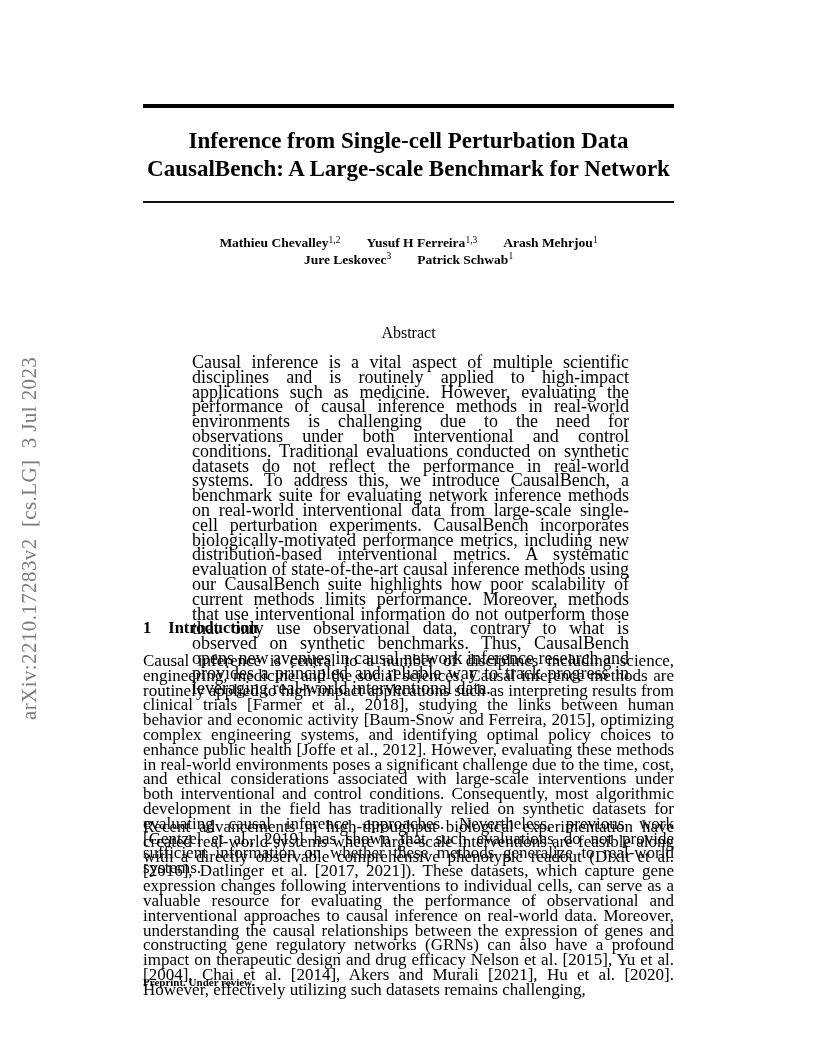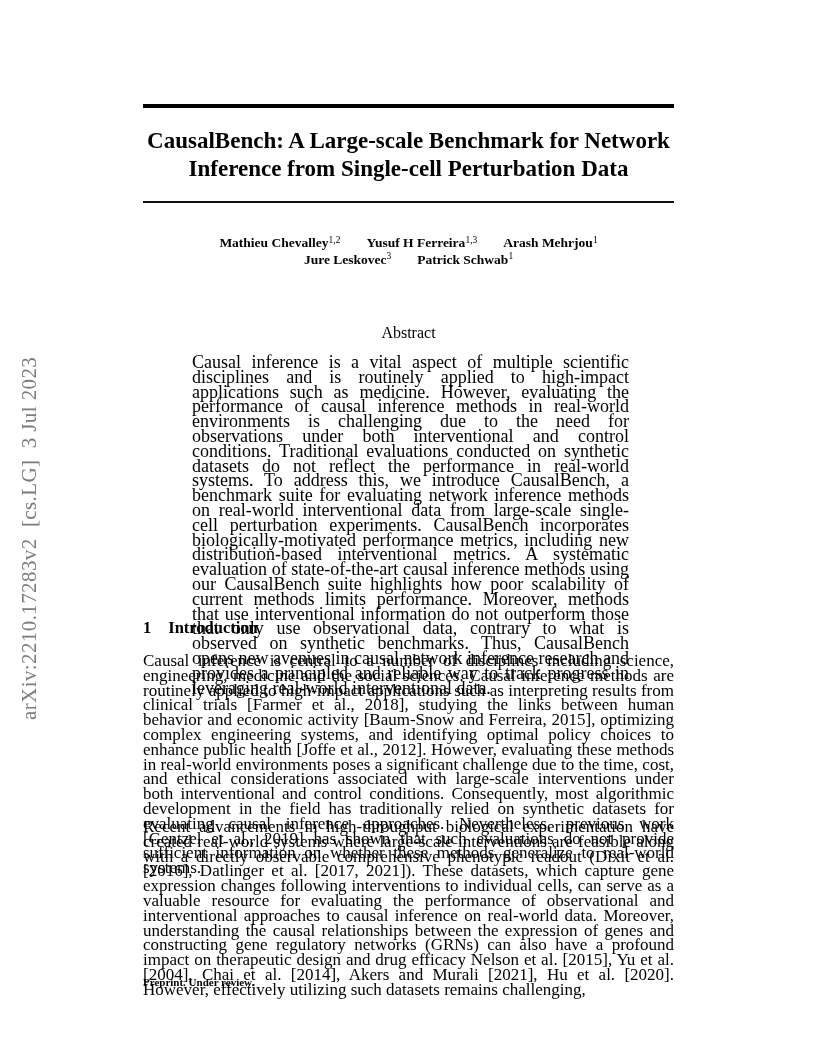--- a/index.html
+++ b/index.html
@@ -123,22 +123,22 @@
 </head>
 <body>
 
 <div class="page">
 
   <div class="abs watermark">arXiv:2210.17283v2  [cs.LG]  3 Jul 2023</div>
 
   <div class="abs rule-thick"></div>
 
   <div class="abs paper-title">
+    <div class="title-line">Inference from Single-cell Perturbation Data</div>
     <div class="title-line">CausalBench: A Large-scale Benchmark for Network</div>
-    <div class="title-line">Inference from Single-cell Perturbation Data</div>
   </div>
 
   <div class="abs rule-thin"></div>
 
   <div class="abs authors">
     <div>
       <span class="author"><b>Mathieu Chevalley</b><sup>1,2</sup></span><span class="author"><b>Yusuf H Ferreira</b><sup>1,3</sup></span><span class="author"><b>Arash Mehrjou</b><sup>1</sup></span>
     </div>
     <div>
       <span class="author"><b>Jure Leskovec</b><sup>3</sup></span><span class="author"><b>Patrick Schwab</b><sup>1</sup></span>

